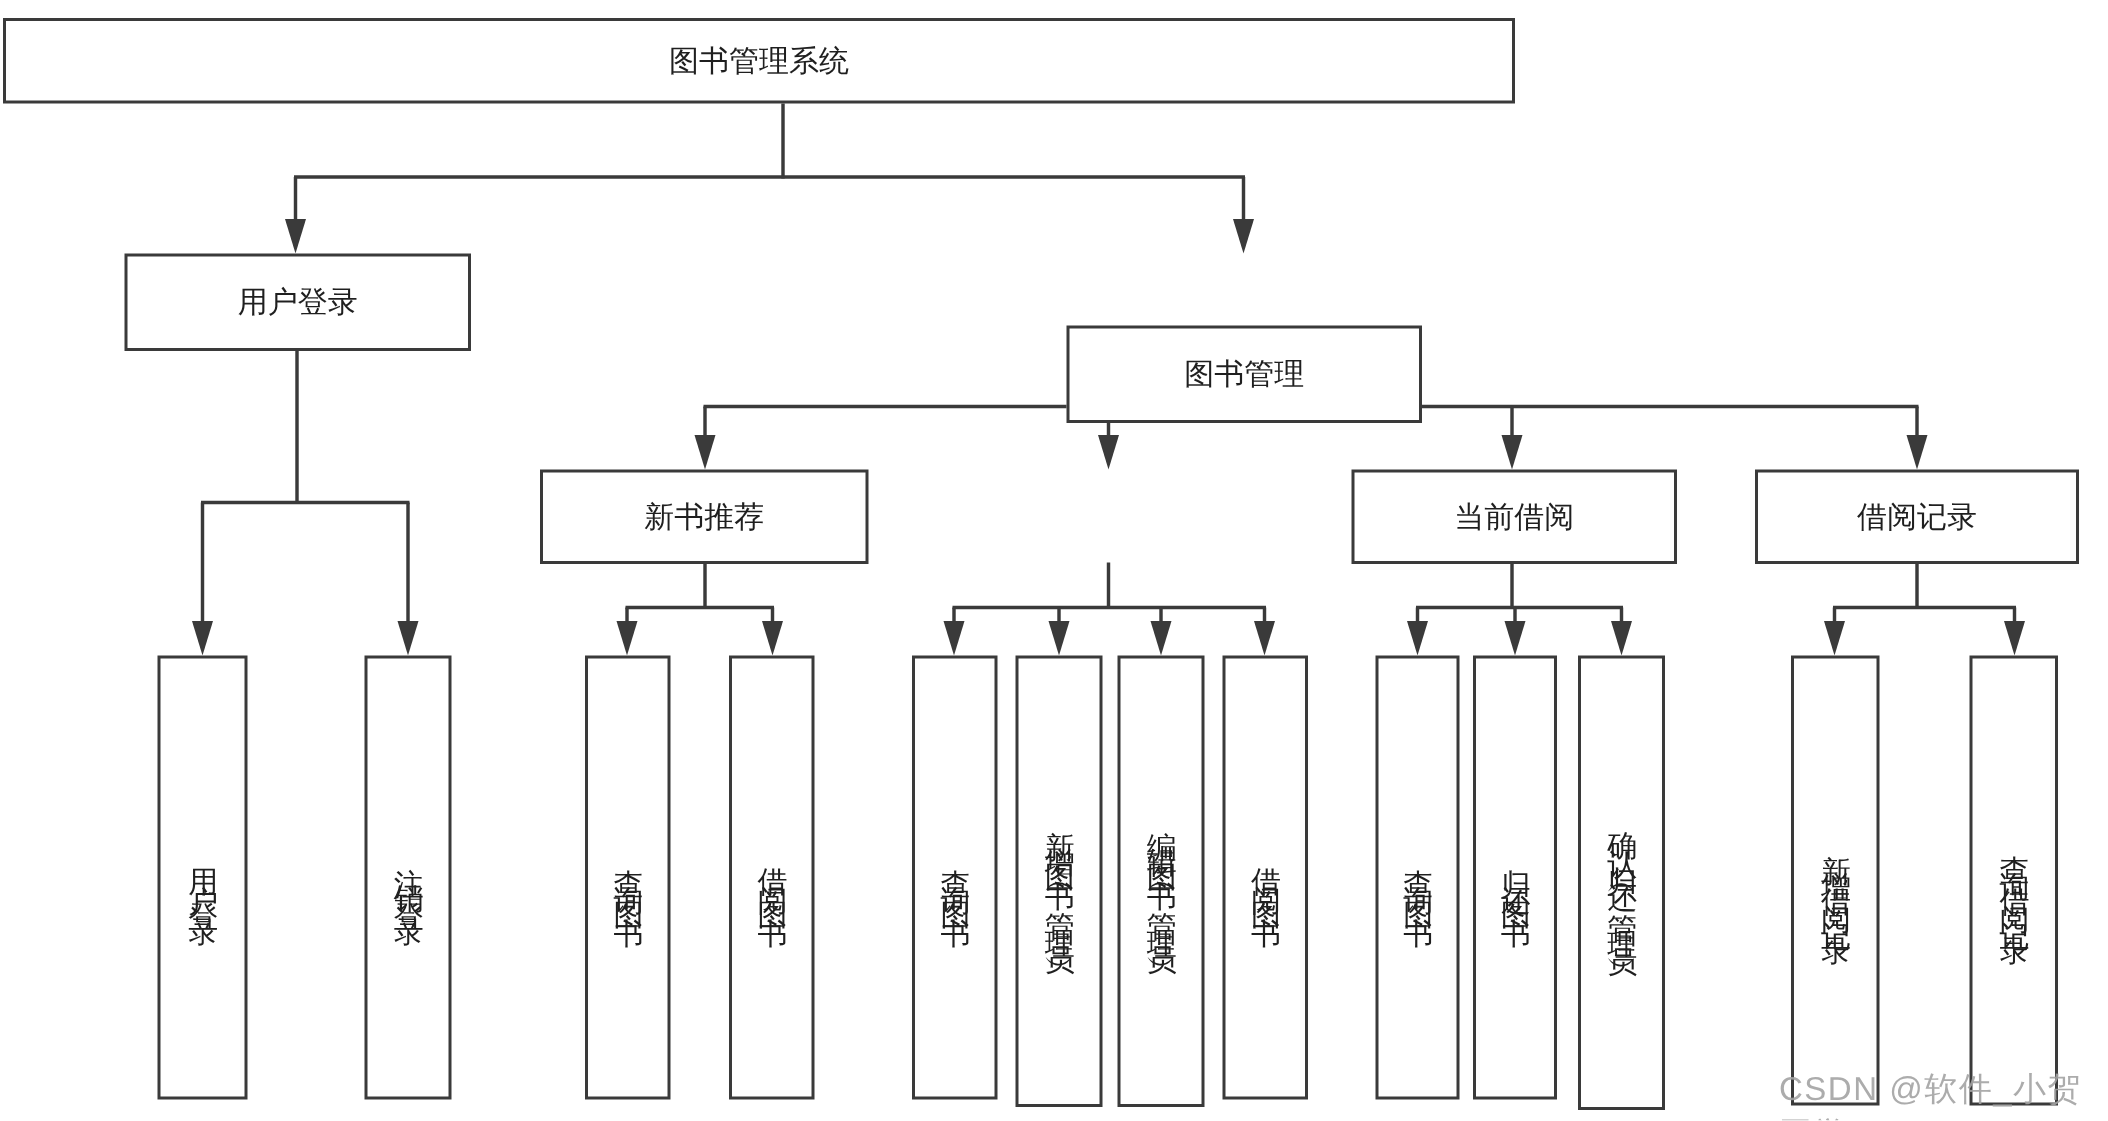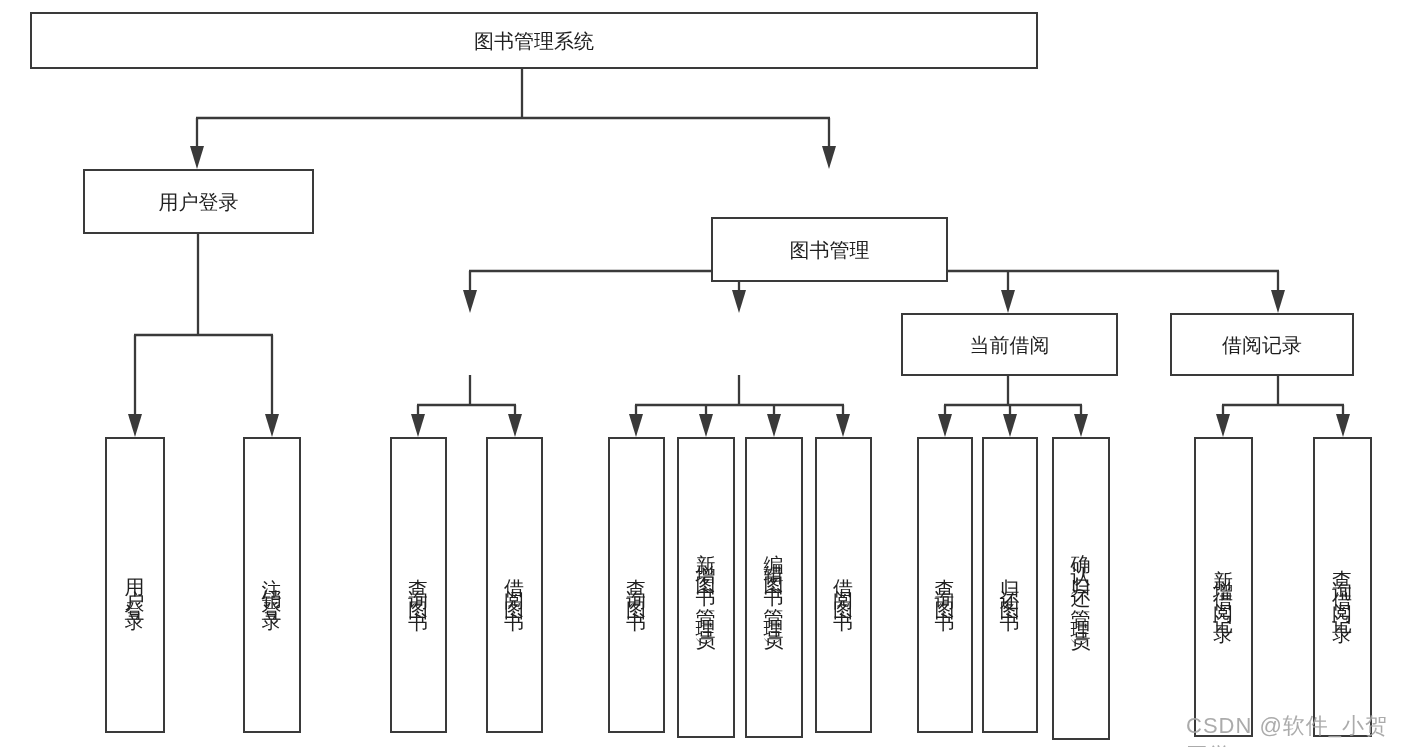--- a/index.html
+++ b/index.html
@@ -108,27 +108,28 @@
     <polygon points="1074,414 1088,414 1081,437"></polygon>
 
     <line x1="1278" y1="375" x2="1278" y2="406"></line>
     <line x1="1222" y1="405" x2="1344" y2="405"></line>
     <line x1="1223" y1="405" x2="1223" y2="415"></line>
     <polygon points="1216,414 1230,414 1223,437"></polygon>
     <line x1="1343" y1="405" x2="1343" y2="415"></line>
     <polygon points="1336,414 1350,414 1343,437"></polygon>
   </svg>
 
-  <div class="node" style="left:30px;top:12px;width:1008px;height:57px;">图书管理系统</div>
+  <div class="node" style="left:2px;top:12px;width:1008px;height:57px;">图书管理系统</div>
 
   <div class="node" style="left:83px;top:169px;width:231px;height:65px;">用户登录</div>
   <div class="node" style="left:711px;top:169px;width:237px;height:65px;margin-top:48px;">图书管理</div>
 
+  <div class="node" style="left:360px;top:313px;width:219px;height:63px;">新书推荐</div>
   <div class="node" style="left:901px;top:313px;width:217px;height:63px;">当前借阅</div>
-  <div class="node" style="left:1170px;top:313px;width:184px;height:63px;">借阅记录</div>
+  <div class="node" style="left:1170px;top:313px;width:216px;height:63px;">借阅记录</div>
 
   <div class="node v" style="left:105px;top:437px;width:60px;height:296px;">用户登录</div>
   <div class="node v" style="left:243px;top:437px;width:58px;height:296px;">注销登录</div>
 
   <div class="node v" style="left:390px;top:437px;width:57px;height:296px;">查询图书</div>
   <div class="node v" style="left:486px;top:437px;width:57px;height:296px;">借阅图书</div>
 
   <div class="node v" style="left:608px;top:437px;width:57px;height:296px;">查询图书</div>
   <div class="node v" style="left:677px;top:437px;width:58px;height:301px;">新增图书（管理员）</div>
   <div class="node v" style="left:745px;top:437px;width:58px;height:301px;">编辑图书（管理员）</div>

